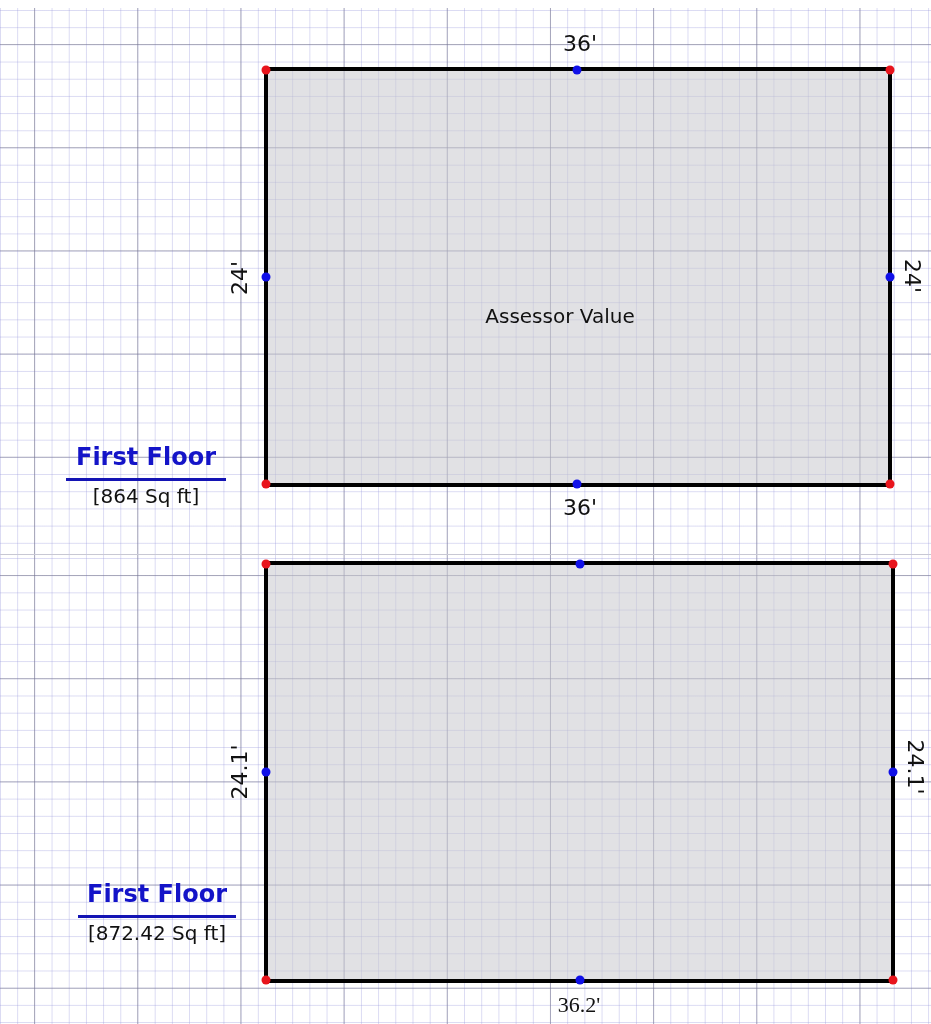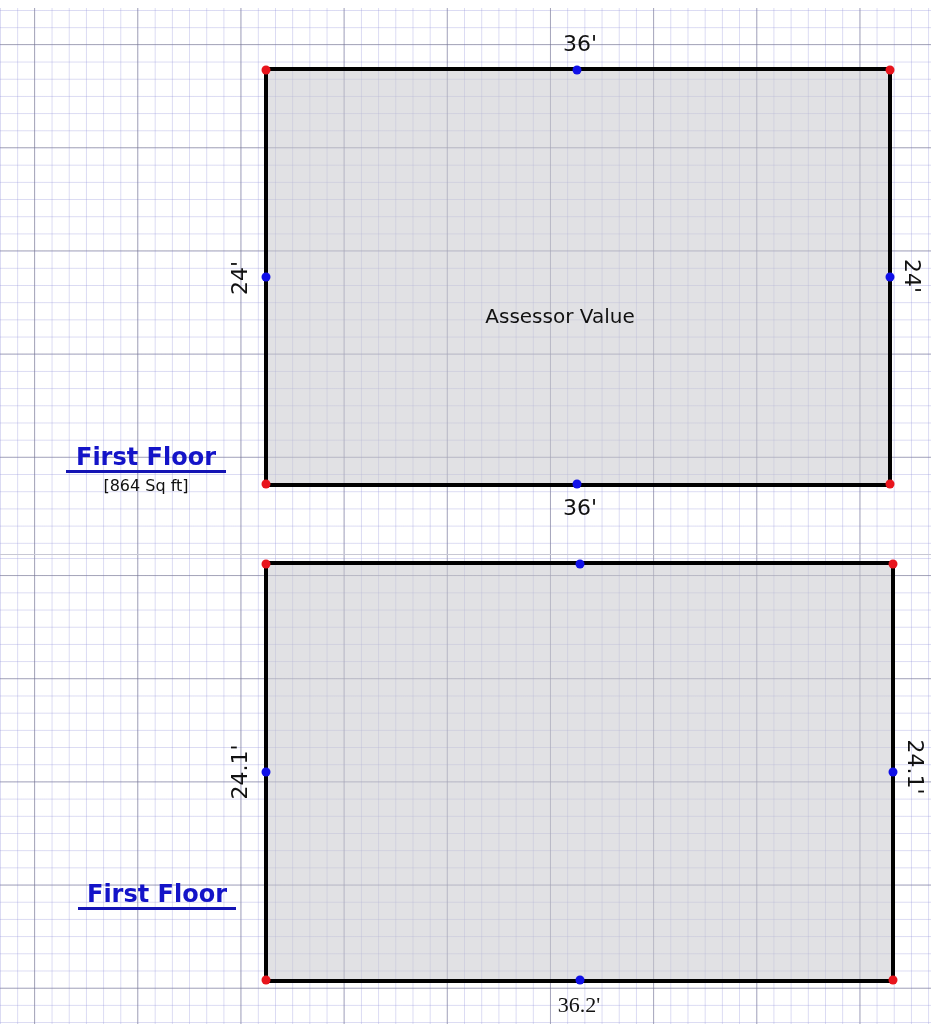--- a/index.html
+++ b/index.html
@@ -43,24 +43,24 @@
     .dim.rot-right { transform: translate(-50%, -50%) rotate(90deg); }
 
     .room-label {
       position: absolute; font-size: 20px; color: #111; white-space: nowrap;
       transform: translate(-50%, -50%); line-height: 1;
     }
 
     .floor-block { position: absolute; text-align: center; }
     .floor-name {
       display: block; font-weight: bold; font-size: 24px; color: #1414c8;
-      padding-bottom: 0; border-bottom: 3px solid #1414b4; line-height: 1.1;
+      padding-bottom: 8px; border-bottom: 3px solid #1414b4; line-height: 1.1;
     }
     .floor-area {
-      display: block; font-size: 16px; color: #111; margin-top: 4px; line-height: 1.1;
+      display: block; font-size: 20px; color: #111; margin-top: 4px; line-height: 1.1;
     }
   </style>
 </head>
 <body>
 
 <div id="panel-top" class="panel">
   <div class="room" style="left:264px; top:59px; width:628px; height:420px;"></div>
 
   <span class="dot red" style="left:266px; top:62px;"></span>
   <span class="dot red" style="left:890px; top:62px;"></span>
@@ -98,14 +98,15 @@
   <span class="dot blue" style="left:266px; top:217px;"></span>
   <span class="dot blue" style="left:893px; top:217px;"></span>
 
   <span class="dim" style="left:579px; top:450px;font-family:Liberation Serif, serif;">36.2'</span>
   <span class="dim rot-left" style="left:240px; top:217px;">24.1'</span>
   <span class="dim rot-right" style="left:915px; top:212px;">24.1'</span>
 
 
   <div class="floor-block" style="left:60px; top:326px; width:194px;">
     <span class="floor-name" style="margin:0 18px;">First Floor</span>
+    <span class="floor-area">[872.42 Sq ft]</span>
   </div>
 </div>
 
 </body></html>

